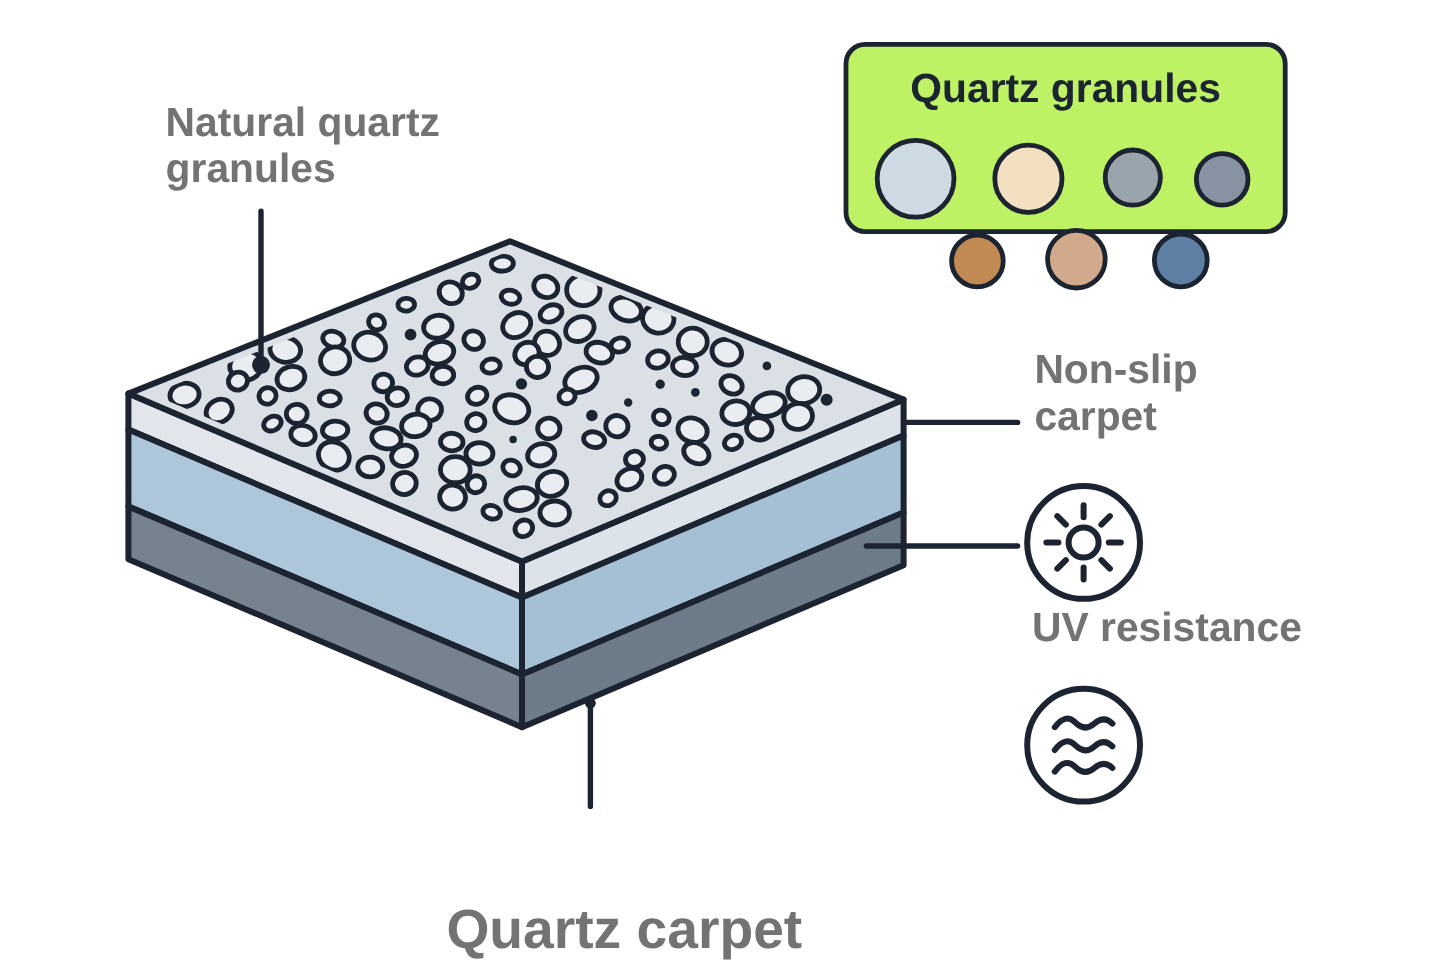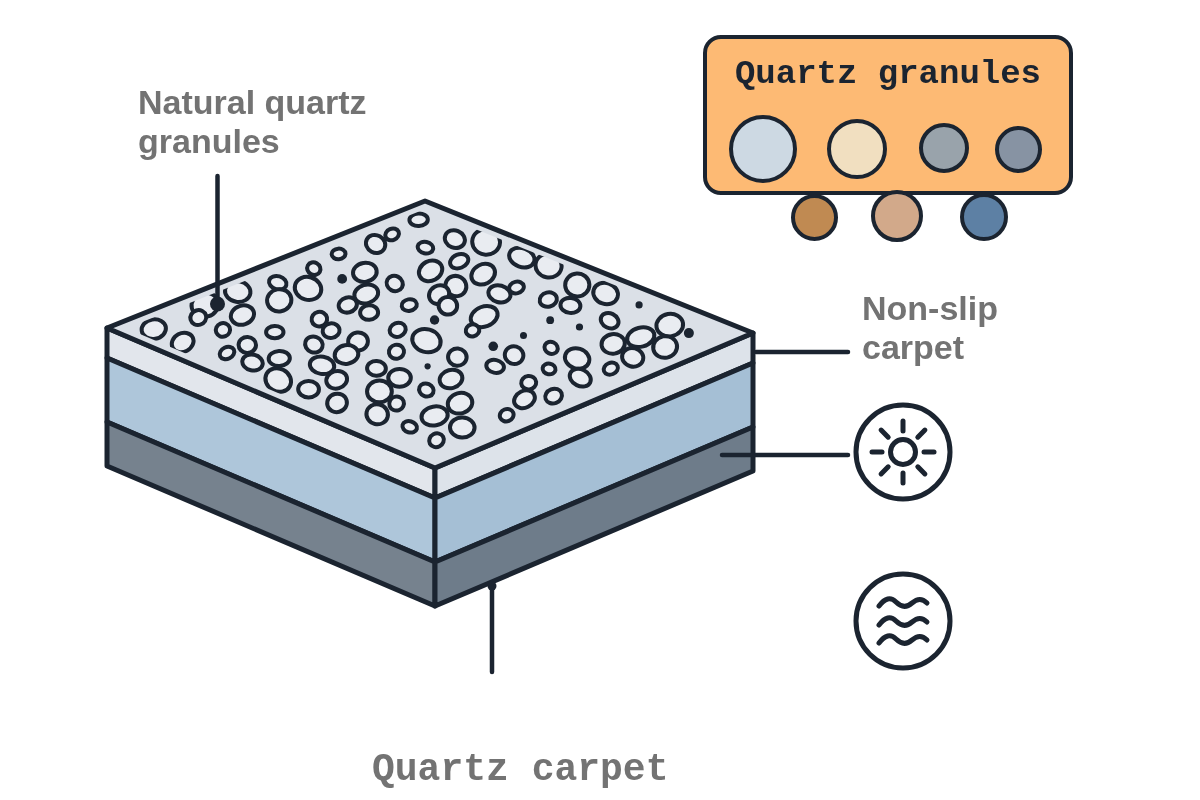--- a/index.html
+++ b/index.html
@@ -5,27 +5,26 @@
   html,body{margin:0;padding:0;}
   #stage{
     position:relative;width:1200px;height:800px;background:#ffffff;
     font-family:"Liberation Sans", sans-serif;color:#1b2430;overflow:hidden;
   }
   #stage svg{position:absolute;left:0;top:0;}
   .lbl{
     position:absolute;font-size:34px;font-weight:600;line-height:1.14;
     white-space:pre-line;color:#737373;letter-spacing:0;
   }
-  .lbl.big{font-size:38px;font-family:Liberation Mono, monospace;}
+  .lbl.big{font-size:46px;}
   
   .legend{
     position:absolute;left:703px;top:35px;width:370px;height:160px;
-    border:4px solid #1b2430;border-radius:18px;background:#fdba74;
+    border:4px solid #1b2430;border-radius:18px;background:#bef264;
     box-sizing:border-box;
-    font-family:Liberation Mono, monospace;
   }
   .legend-title{
     position:absolute;left:0;top:16px;width:100%;text-align:center;
     font-size:34px;font-weight:600;
   }
   .granule{
     position:absolute;border:4px solid #1b2430;border-radius:50%;
     box-sizing:border-box;
   }
   .g0{left:22px;top:76px;width:68px;height:68px;}
@@ -190,20 +189,21 @@
       <path d="M879 643 q9,-12 17,-4 q8,8 16,1 q8,-7 15,0"></path>
     </g>
   </svg>
 
   <div class="lbl" style="left:138px;top:83px;">Natural quartz
 granules</div>
 
   <div class="lbl" style="left:862px;top:289px;">Non-slip
 carpet</div>
 
+  <div class="lbl" style="left:860px;top:504px;">UV resistance</div>
 
 
 
   <div class="lbl big" style="left:372px;top:748px;">Quartz carpet</div>
 
   <div class="legend">
     <div class="legend-title">Quartz granules</div>
     <div class="granule g0" style="background-color: rgb(205, 217, 227);"></div>
     <div class="granule g1" style="background-color: rgb(241, 223, 192);"></div>
     <div class="granule g2" style="background-color: rgb(153, 163, 171);"></div>

